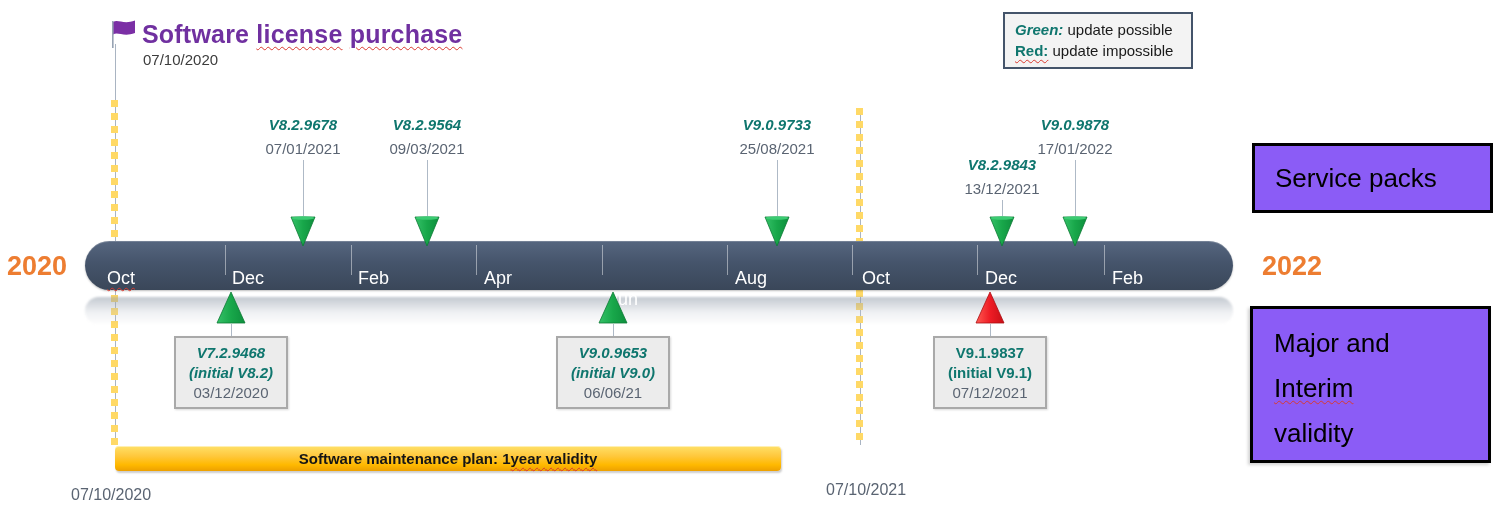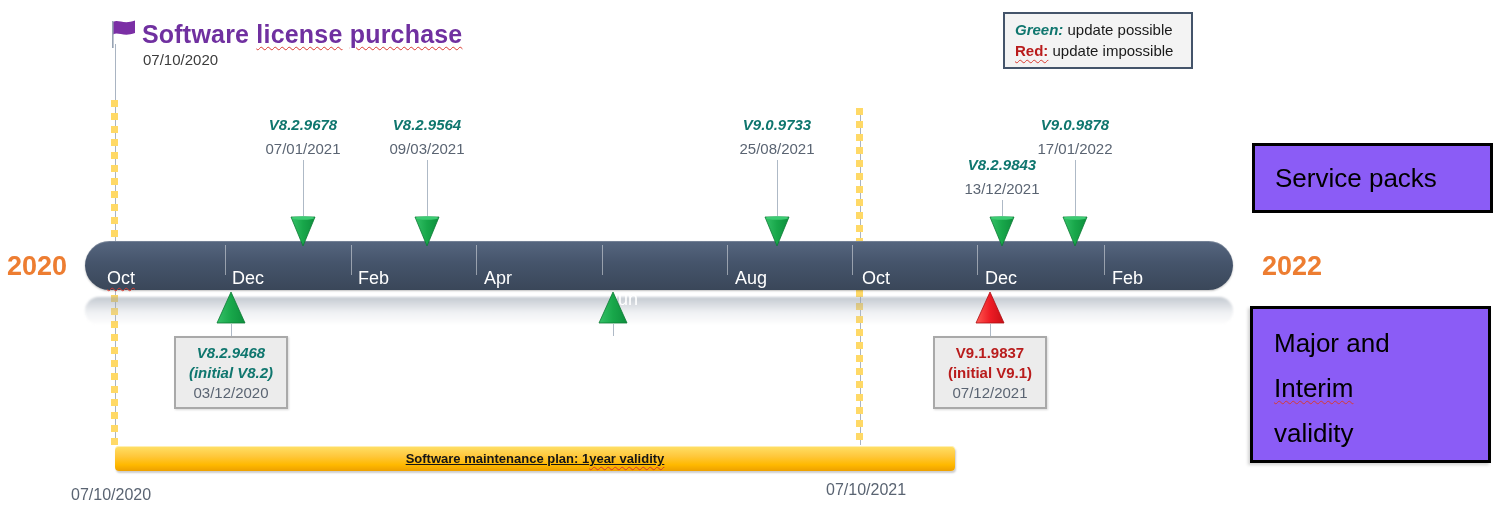--- a/index.html
+++ b/index.html
@@ -18,21 +18,21 @@
   .title-date { position:absolute; left:143px; top:51px; font-size:15px; color:#3c3c3c; }
 
   
   .legend {
     position:absolute; left:1003px; top:12px; width:190px;
     background:#f3f3f3; border:2px solid #44546A; padding:5px 10px 6px 10px;
     font-size:15px; color:#1a1a1a; line-height:21px; box-sizing:border-box;
   }
   .bold { font-weight:bold; }
   .green-text { color:#0f766e;font-style:italic; }
-  .red-text { color:#b91c1c; }
+  .red-text { color:#0f766e; }
 
   
   .bar {
     position:absolute; left:85px; top:241px; width:1148px; height:49px;
     border-radius:25px;
     background:linear-gradient(180deg,#56667f 0%,#45546b 45%,#3a4759 100%);
     box-shadow:inset 0 1px 0 rgba(255,255,255,.18), 0 1px 2px rgba(0,0,0,.25);
   }
   .month { position:absolute; top:268px; font-size:18px; color:#ffffff; }
   .tick { position:absolute; top:245px; width:1px; height:30px; background:rgba(255,255,255,.45); }
@@ -68,26 +68,26 @@
   .mv-line { width:1px; height:12px; background:#aeb9c6; }
   .mv-box {
     background:#ececec; border:2px solid #a9a9a9; padding:5px 9px;
     text-align:center; box-shadow:1px 1px 2px rgba(0,0,0,.15); min-width:92px;
   }
   .mv-version, .mv-initial { font-size:15px; font-weight:bold; line-height:20px; white-space:nowrap; }
   .mv-date { font-size:15px; color:#5a6472; line-height:19px; white-space:nowrap; }
 
   
   .maint-bar {
-    position:absolute; left:115px; top:446px; width:840px; height:25px;
+    position:absolute; left:115px; top:446px; width:666px; height:25px;
     border-radius:4px;
     background:linear-gradient(180deg,#FFE168 0%,#FFC83D 40%,#FFB900 75%,#EDA000 100%);
     box-shadow:inset 0 1px 0 rgba(255,255,255,.5), 1px 2px 2px rgba(0,0,0,.2);
     display:flex; align-items:center; justify-content:center;
-    font-size:13px; font-weight:bold; color:#151515;text-decoration:underline;
+    font-size:15px; font-weight:bold; color:#151515;
   }
   .maint-date { position:absolute; font-size:16px; color:#5a6472; }
 
   
   .callout {
     position:absolute; background:#8b5cf6; border:3px solid #000000; box-sizing:border-box;
     color:#000; font-size:26px;
   }
   .callout-sp { left:1252px; top:143px; width:241px; height:70px; display:flex; align-items:center; padding-left:20px; }
   .callout-mv { left:1250px; top:306px; width:241px; height:157px; padding:12px 0 0 21px; line-height:45px; box-shadow:-2px 2px 3px rgba(0,0,0,.18); }
@@ -207,31 +207,36 @@
         <ellipse cx="13" cy="2" rx="11.3" ry="1.7" fill="#3BCB72"></ellipse>
       </svg>
   </div>
 
   <div class="mv-marker" style="left:231px;">
     <svg width="30" height="33" viewBox="0 0 30 33">
         <polygon points="15,1 29,32 1,32" fill="url(#gradGreen)" stroke="#0B7A33" stroke-width="0.8"></polygon>
       </svg>
     <div class="mv-line"></div>
     <div class="mv-box">
-      <div class="mv-version green-text">V8.2.9468</div>
+      <div class="mv-version green-text">V7.2.9468</div>
       <div class="mv-initial green-text">(initial V8.2)</div>
       <div class="mv-date">03/12/2020</div>
     </div>
   </div>
 
   <div class="mv-marker" style="left:613px;">
     <svg width="30" height="33" viewBox="0 0 30 33">
         <polygon points="15,1 29,32 1,32" fill="url(#gradGreen)" stroke="#0B7A33" stroke-width="0.8"></polygon>
       </svg>
     <div class="mv-line"></div>
+    <div class="mv-box">
+      <div class="mv-version green-text">V9.0.9653</div>
+      <div class="mv-initial green-text">(initial V9.0)</div>
+      <div class="mv-date">06/06/21</div>
+    </div>
   </div>
 
   <div class="mv-marker" style="left:990px;">
     <svg width="30" height="33" viewBox="0 0 30 33">
         <polygon points="15,1 29,32 1,32" fill="url(#gradRed)" stroke="#A90D12" stroke-width="0.8"></polygon>
       </svg>
     <div class="mv-line"></div>
     <div class="mv-box">
       <div class="mv-version red-text">V9.1.9837</div>
       <div class="mv-initial red-text">(initial V9.1)</div>

